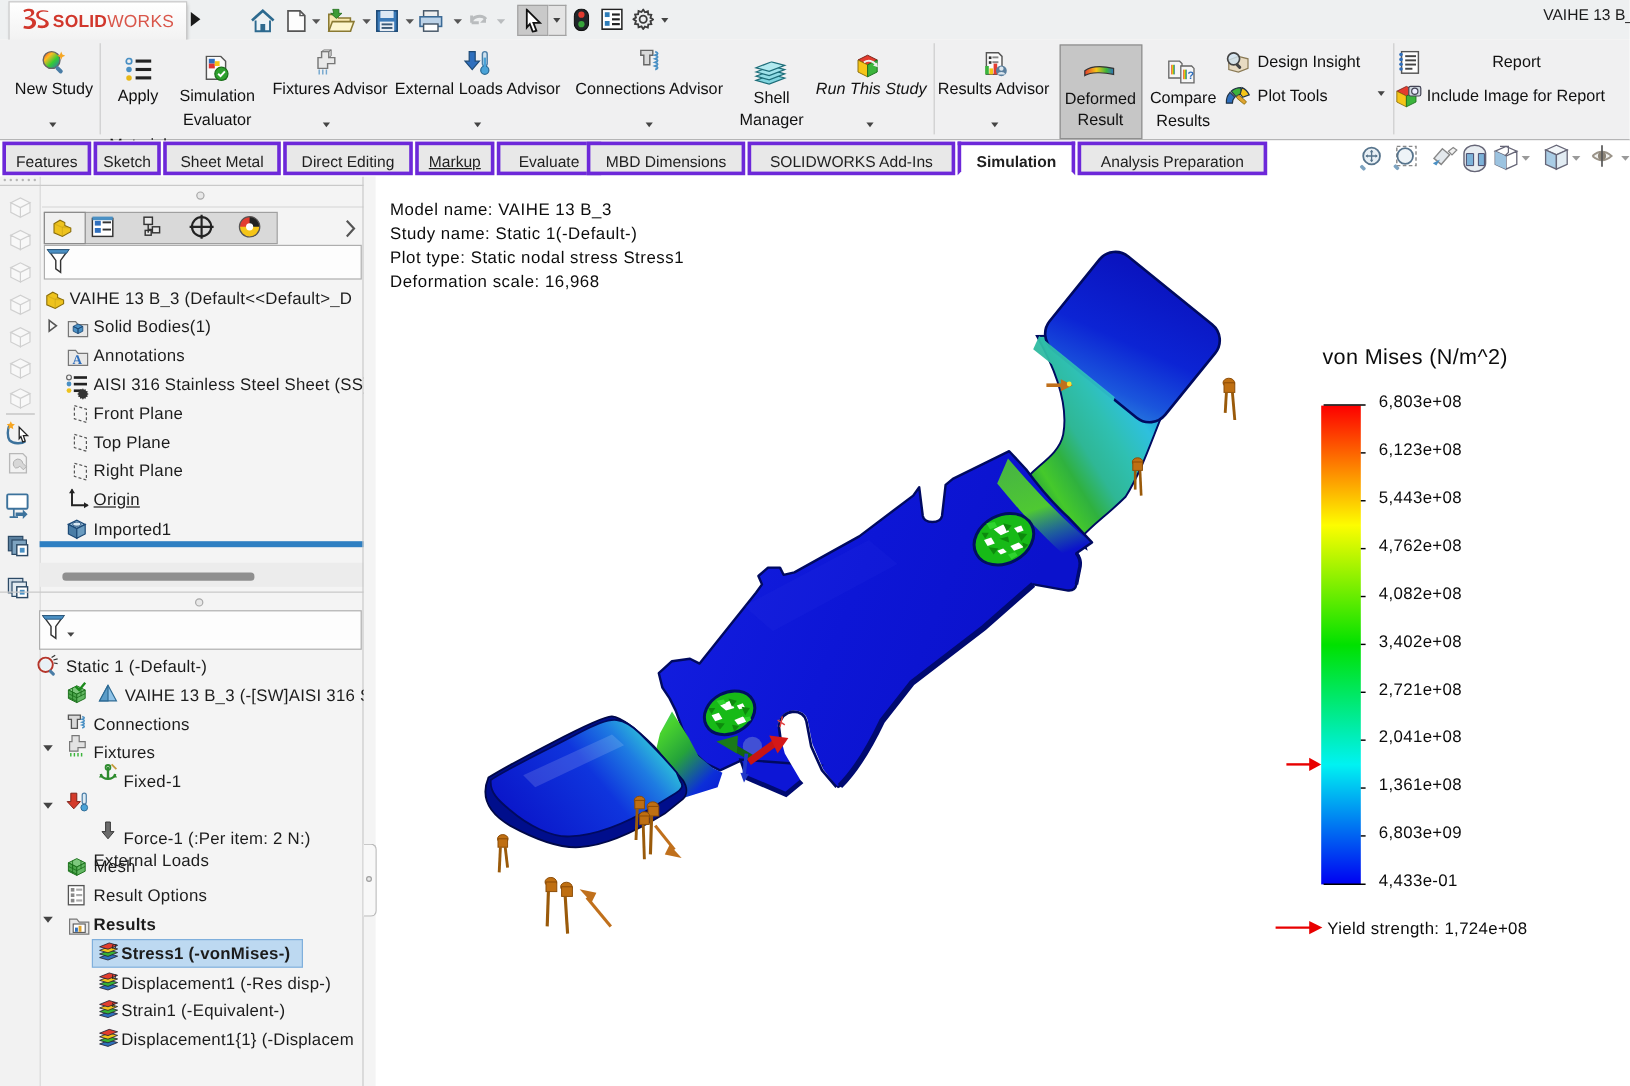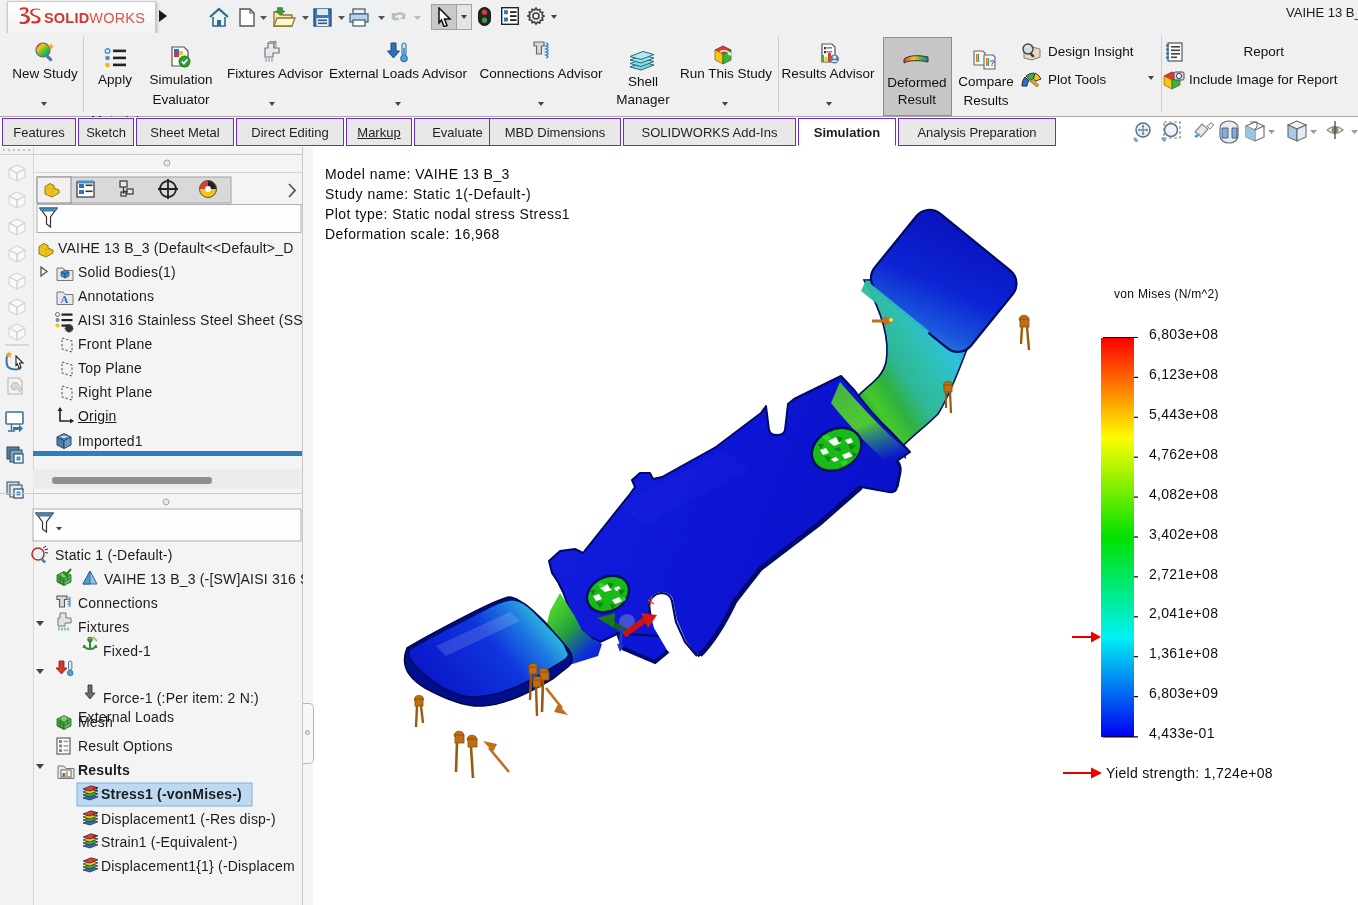--- a/index.html
+++ b/index.html
@@ -4,33 +4,33 @@
 <style>
 * { margin:0; padding:0; box-sizing:border-box; }
 html,body { width:1358px; height:905px; overflow:hidden; background:#fff;
   font-family:"Liberation Sans", sans-serif; }
 #root { position:absolute; left:0; top:0; width:1358px; height:905px; }
 .abs { position:absolute; }
 
 #titlebar { position:absolute; left:0; top:0; width:1358px; height:33px; background:#eef0f1; }
 #ribbon { position:absolute; left:0; top:33px; width:1358px; height:84px; background:#f0f0f1; border-bottom:1px solid #a7a7a7; }
 #tabrow { position:absolute; left:0; top:117px; width:1358px; height:30px; background:#fff; }
-.tab { position:absolute; top:1px; height:28px; background:#e8e8e8; border:1px solid #6d28d9;
+.tab { position:absolute; top:1px; height:28px; background:#e8e8e8; border:3px solid #6d28d9;
   font-size:13px; color:#1f1f1f; text-align:center; line-height:27px; }
 .tab.active { background:#fff; font-weight:bold; border-bottom-color:#fff; }
 
 .rlabel { position:absolute; font-size:13.5px; color:#111; text-align:center; white-space:nowrap; }
 .caret { position:absolute; width:0; height:0; border-left:3.5px solid transparent; border-right:3.5px solid transparent; border-top:4px solid #444; }
 .vsep { position:absolute; top:37px; width:1px; height:76px; background:#cdcdcd; }
 
 #leftpanel { position:absolute; left:0; top:147px; width:313px; height:758px; background:#f4f4f4; }
 .treetxt { position:absolute; font-size:14px; letter-spacing:0.2px; color:#1c1c1c; white-space:nowrap; }
 
 #vptext { position:absolute; left:325px; top:164px; font-size:14px; color:#0c0c0c; line-height:20px; letter-spacing:0.45px; white-space:nowrap; }
-#legend-title { position:absolute; left:1102px; top:287px; font-size:12px; color:#0c0c0c; letter-spacing:0.3px;margin-left:12px; }
+#legend-title { position:absolute; left:1102px; top:287px; font-size:18px; color:#0c0c0c; letter-spacing:0.3px; }
 .legval { position:absolute; left:1149px; font-size:14px; color:#0c0c0c; letter-spacing:0.3px; }
 </style>
 </head>
 <body>
 <div id="root">
   <div id="titlebar">
 
     <div class="abs" style="left:7px;top:1px;width:149px;height:34px;background:linear-gradient(180deg,#ffffff,#f2f2f2);border:1px solid #c9c9c9;box-shadow:1px 2px 3px rgba(0,0,0,0.25);"></div>
     <svg class="abs" style="left:14px;top:5px;" width="135" height="26" viewBox="0 0 135 26">
       <path d="M5.5 3.5 C10 1.5 14 2 14.5 5 C15 7.5 12 9 9.5 9.5 C13 9.5 16.5 11 16 14.5 C15.5 18.5 10.5 20 5.5 18.5 L6 16.5 C9.5 17.5 12.5 16.5 12.8 14.3 C13.1 12 10.5 11 7 11 L7 9.2 C10 9 12.2 7.8 12 5.8 C11.8 3.8 8.8 3.9 6.2 5.3 Z" fill="#d1372c"></path>
@@ -182,21 +182,21 @@
     <div class="rlabel" style="left:598px;top:41px;width:90px;">Shell</div>
     <div class="rlabel" style="left:598px;top:59px;width:90px;">Manager</div>
 
     <svg class="abs" style="left:711px;top:11px;" width="24" height="22" viewBox="0 0 24 22">
       <path d="M4 6 l8-4 8 4 -8 4 z" fill="#e33c2f" stroke="#7a1d14" stroke-width="0.8"></path>
       <path d="M4 6 l0 10 8 4 0-10 z" fill="#f5c518" stroke="#8a6d0a" stroke-width="0.8"></path>
       <path d="M12 10 l8-4 0 10 -8 4 z" fill="#3cb43c" stroke="#1b701b" stroke-width="0.8"></path>
       <path d="M9 8 a7 7 0 0 1 10 2" fill="none" stroke="#eee" stroke-width="1.6"></path>
       <path d="M20 8 l0.5 4 -4-1.5 z" fill="#eee"></path>
     </svg>
-    <div class="rlabel" style="left:646px;top:33px;width:160px;">Run This Study</div>
+    <div class="rlabel" style="left:646px;top:33px;width:160px;font-style:italic;">Run This Study</div>
     <div class="caret" style="left:722px;top:69px;"></div>
 
     <svg class="abs" style="left:817px;top:10px;" width="24" height="24" viewBox="0 0 24 24">
       <path d="M5 1 L15 1 L18 4 L18 19 L5 19 Z" fill="#fbfbfb" stroke="#555" stroke-width="1.2"></path>
       <rect x="7" y="4" width="2.2" height="2.2" fill="#333"></rect>
         <rect x="10" y="4" width="5" height="1.6" fill="#888"></rect>
       <rect x="7" y="8" width="2.2" height="2.2" fill="#333"></rect>
         <rect x="10" y="8" width="5" height="1.6" fill="#888"></rect>
       <rect x="4" y="12" width="3" height="7" fill="#3cb43c"></rect>
       <rect x="7.5" y="14" width="3" height="5" fill="#f5c518"></rect>

